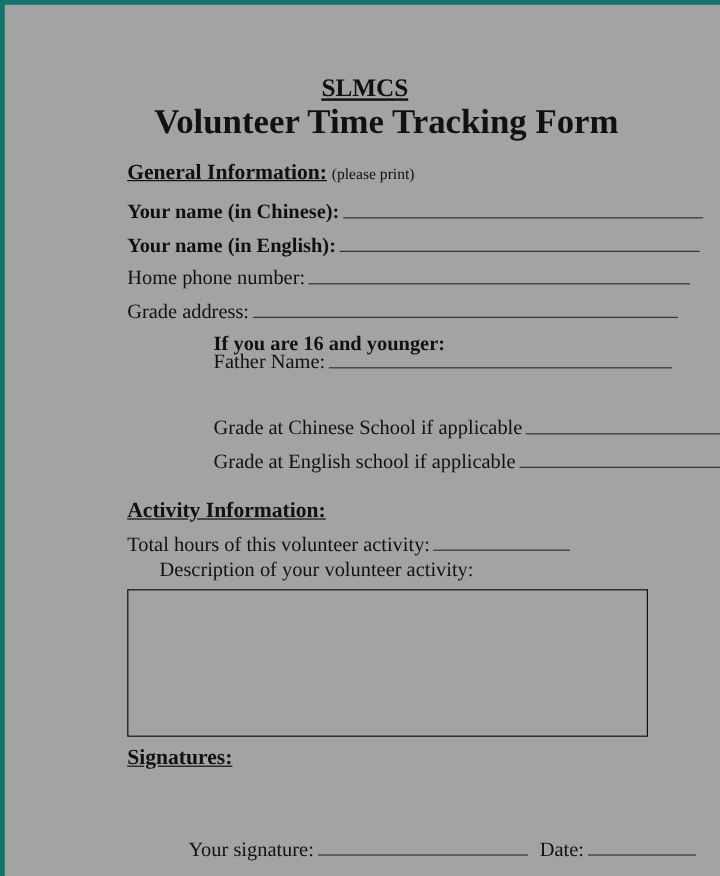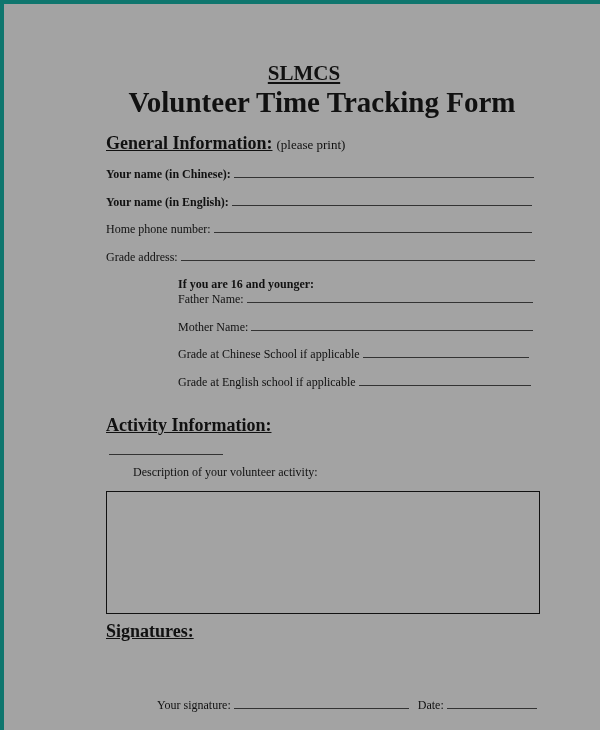--- a/index.html
+++ b/index.html
@@ -3,21 +3,21 @@
   <meta charset="utf-8">
   <style>
     html, body { margin: 0; padding: 0; background: #ffffff; }
     body { width: 600px; height: 730px; position: relative; overflow: hidden; font-family: "Liberation Serif", "DejaVu Serif", serif; color: #111; }
     .page { position: absolute; left: 0; top: 0; width: 598px; height: 728px; border: 4px solid #0f766e; background: #a3a3a3; }
     .abs { position: absolute; white-space: nowrap; }
     .org { left: 0; width: 600px; text-align: center; top: 57px; font-size: 21px; font-weight: bold; text-decoration: underline; }
     .title { left: 0; width: 636px; text-align: center; top: 82px; font-size: 29px; font-weight: bold; }
     .section { font-size: 18px; font-weight: bold; text-decoration: underline; }
     .note { font-size: 13px; font-weight: normal; text-decoration: none; text-align: center; }
-    .field { font-size: 12px; }
+    .field { font-size: 17px; }
     .bold { font-weight: bold; }
     .line { display: inline-block; border-bottom: 1px solid #333; height: 10px; vertical-align: baseline; margin-left: 3px; }
     .box { position: absolute; left: 102px; top: 487px; width: 432px; height: 121px; border: 1.5px solid #111; }
   </style>
 </head>
 <body>
 
 <div class="page">
 
   <div class="abs org">SLMCS</div>
@@ -43,36 +43,33 @@
   <div class="abs field" style="left:102px; top:246px;">
     <span>Grade address:</span><span class="line" style="width:354px;"></span>
   </div>
 
   <div class="abs field bold" style="left:174px; top:273px;">If you are 16 and younger:</div>
 
   <div class="abs field" style="left:174px; top:288px;">
     <span>Father Name:</span><span class="line" style="width:286px;"></span>
   </div>
 
-  <div class="abs field" style="left:174px; top:316px;">
-    <span>Mother Name:</span><span class="line" style="width:282px;"></span>
-  </div>
 
   <div class="abs field" style="left:174px; top:343px;">
     <span>Grade at Chinese School if applicable</span><span class="line" style="width:166px;"></span>
   </div>
 
   <div class="abs field" style="left:174px; top:371px;">
     <span>Grade at English school if applicable</span><span class="line" style="width:172px;"></span>
   </div>
 
   <div class="abs section" style="left:102px; top:411px;">Activity Information:</div>
 
   <div class="abs field" style="left:102px; top:440px;">
-    <span class="line" style="width:114px;"></span>
+    <span>Total hours of this volunteer activity:</span><span class="line" style="width:114px;"></span>
   </div>
 
   <div class="abs field" style="left:102px; top:461px;margin-left:27px;">Description of your volunteer activity:</div>
 
   <div class="box"></div>
 
   <div class="abs section" style="left:102px; top:617px;">Signatures:</div>
 
   <div class="abs field" style="left:153px; top:694px;">
     <span>Your signature:</span><span class="line" style="width:175px;"></span>

